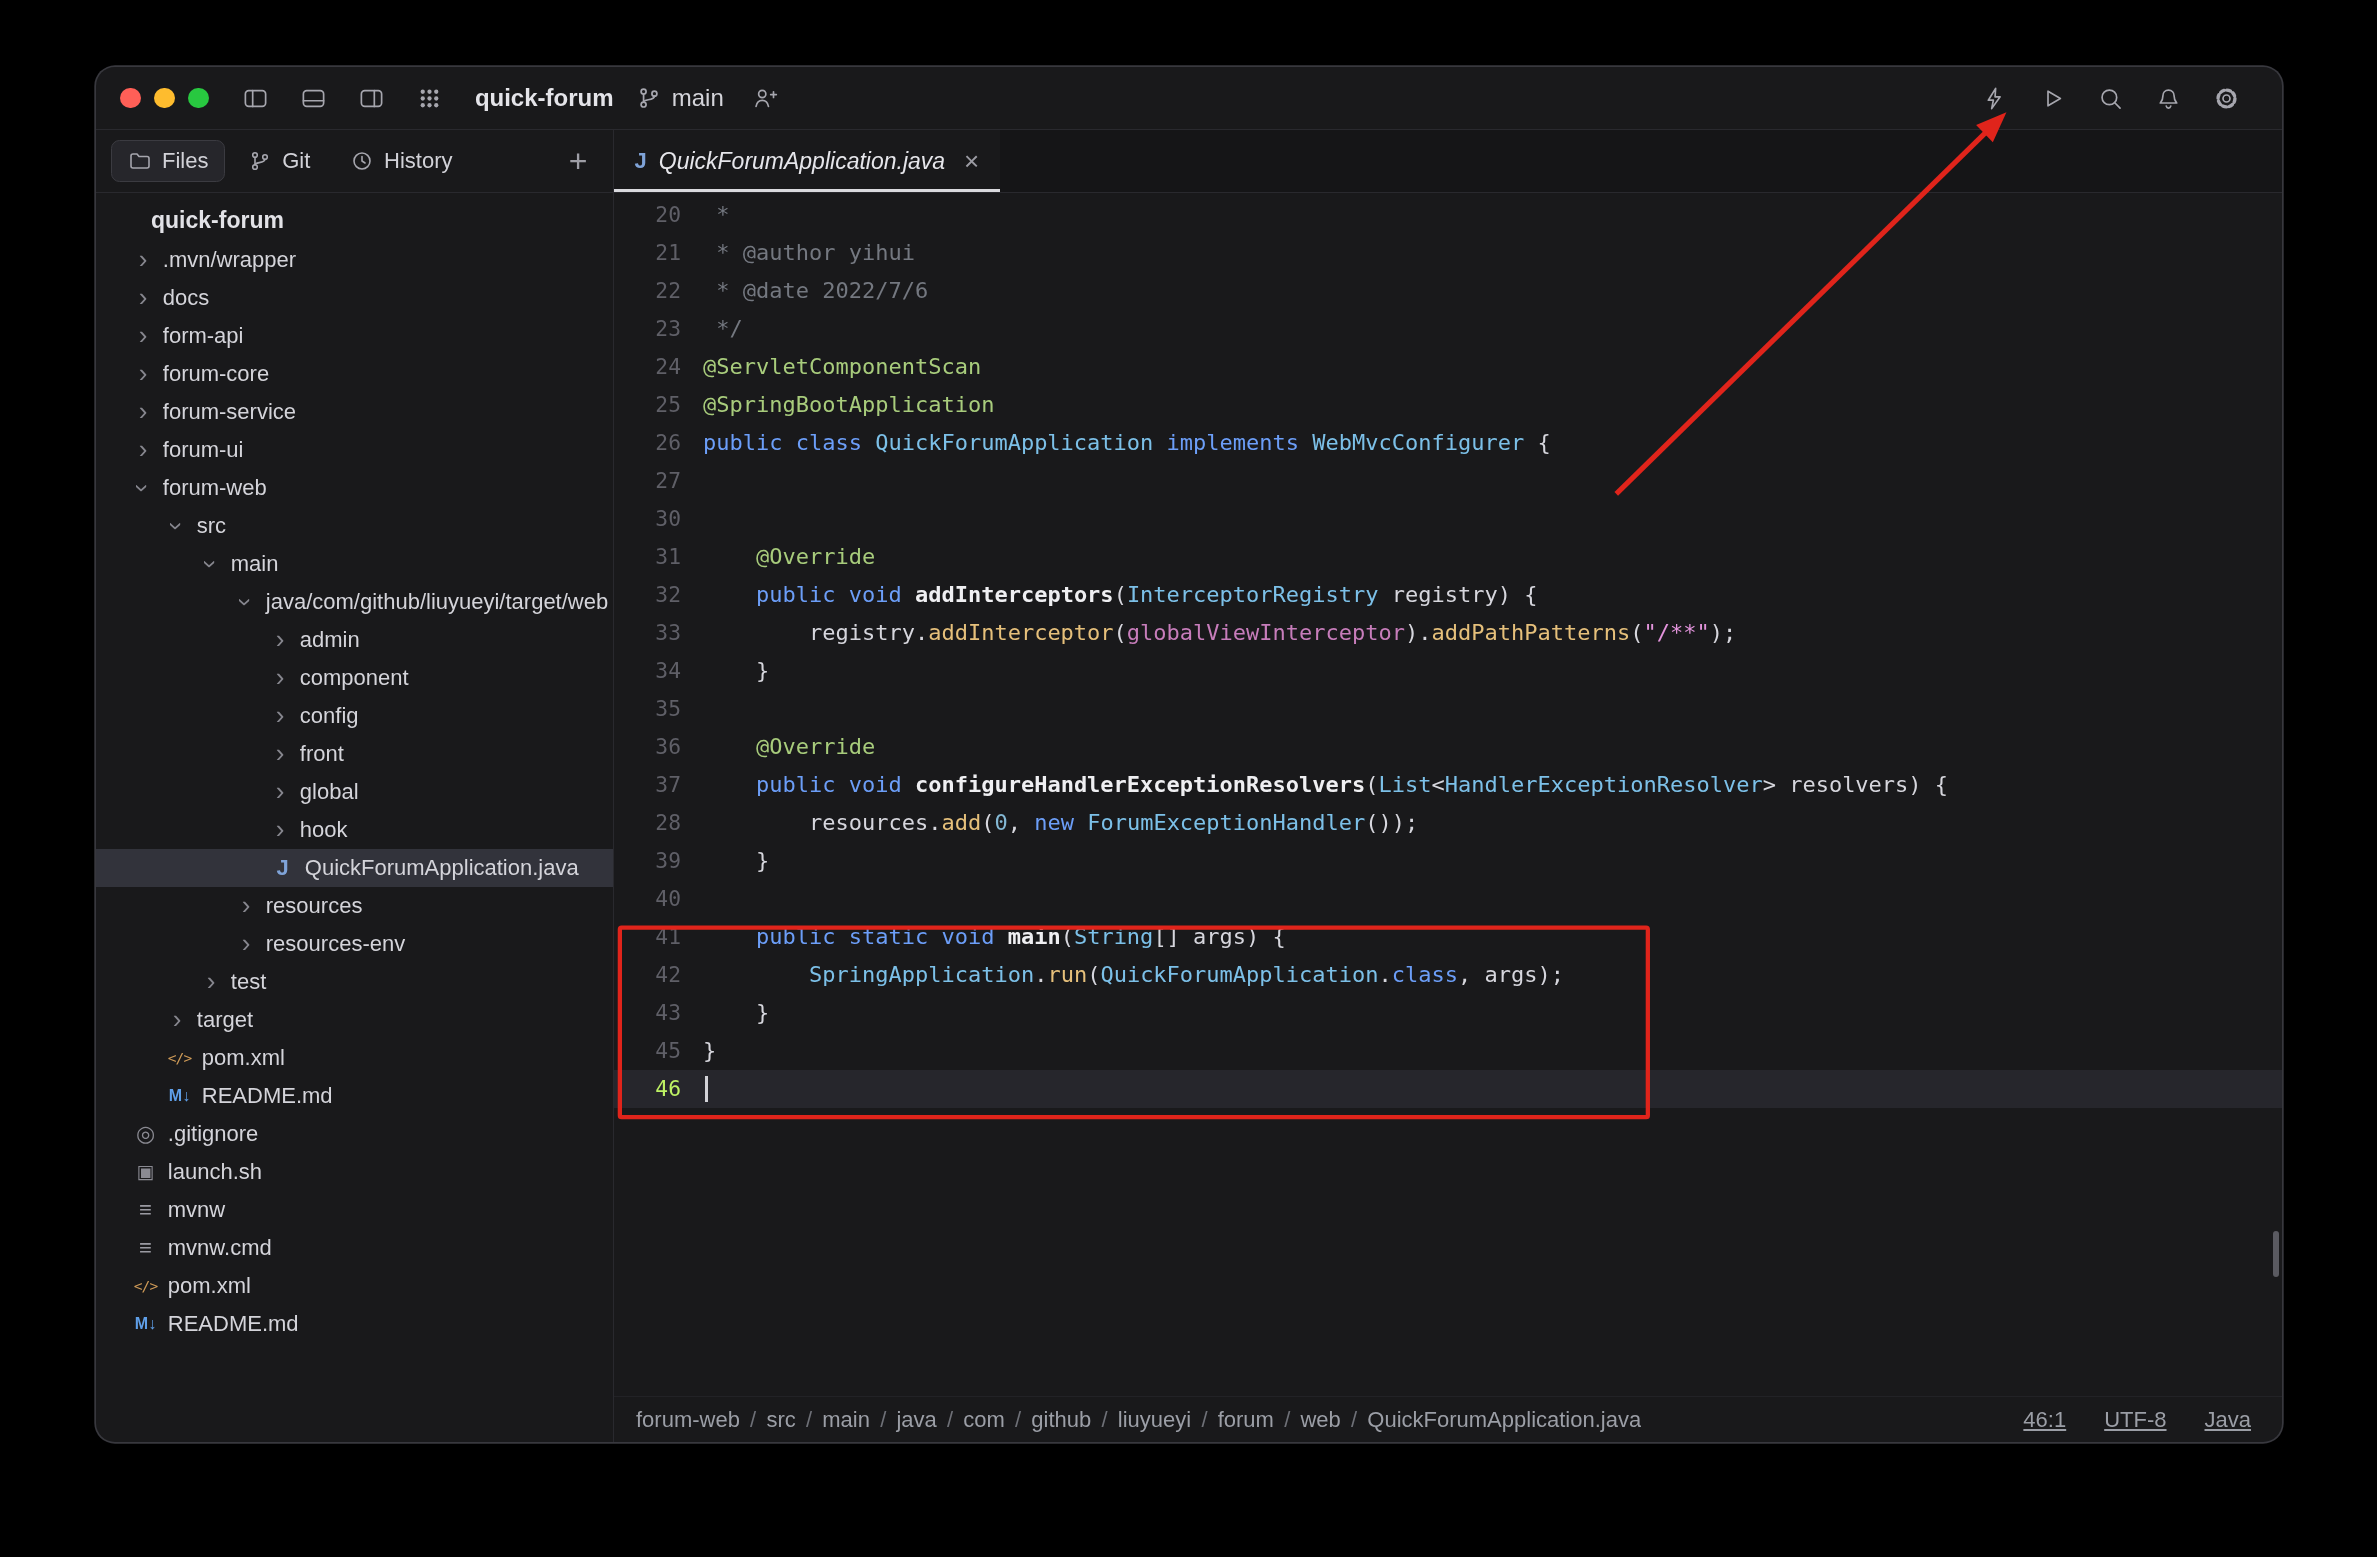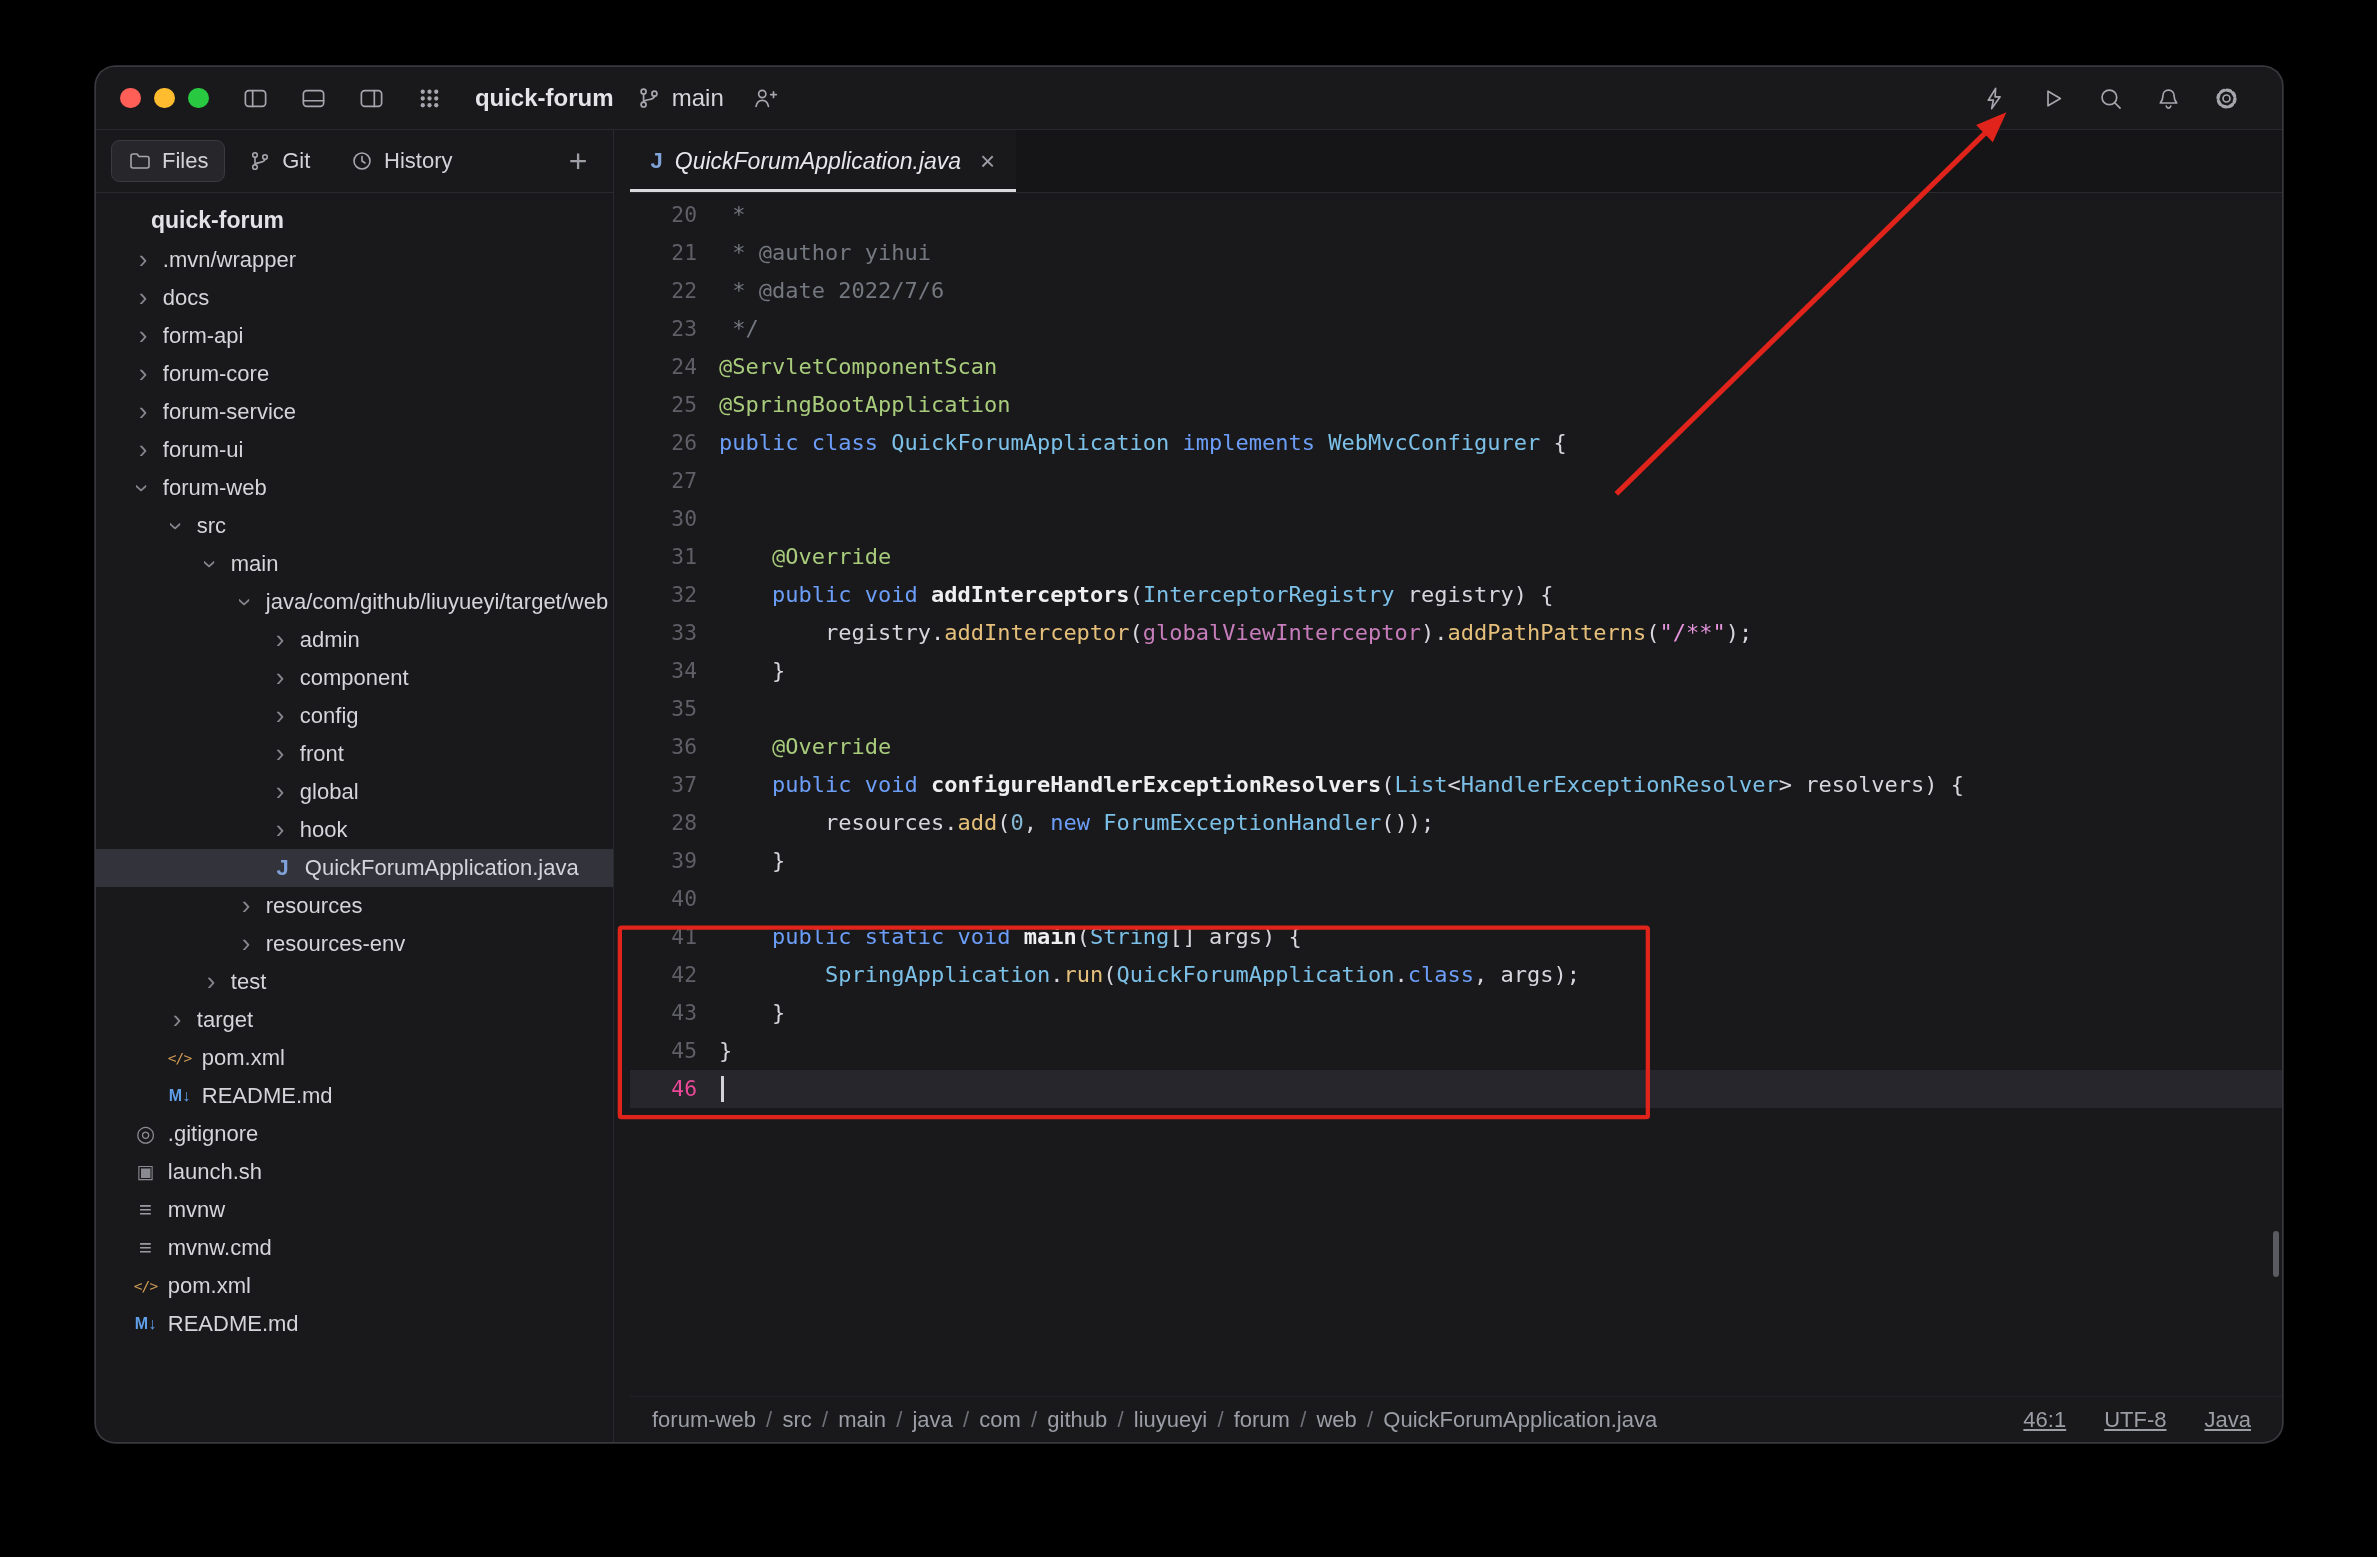--- a/index.html
+++ b/index.html
@@ -21,21 +21,21 @@
   .icon-btn{width:29px;height:29px;display:inline-flex;align-items:center;justify-content:center;}
   .icon-btn svg{width:27px;height:27px;stroke:#A6A6AE;fill:none;stroke-width:1.5;stroke-linecap:round;stroke-linejoin:round;}
   .icon-btn svg .fill{fill:#A6A6AE;stroke:none;}
   .project-title{margin-left:31px;font-size:24px;font-weight:700;color:#E4E4E9;}
   .branch{display:flex;align-items:center;gap:10.2px;margin-left:22px;color:#D4D4DA;font-size:24px;}
   .branch svg{width:26px;height:26px;stroke:#A6A6AE;fill:none;stroke-width:1.6;stroke-linecap:round;stroke-linejoin:round;}
   .collab{margin-left:26px;}
   .tb-right{margin-left:auto;display:flex;gap:29px;align-items:center;}
 
   
-  .main{flex:1;display:flex;min-height:0;gap:16px;}
+  .main{flex:1;display:flex;min-height:0;}
   .sidebar{width:518px;flex:0 0 518px;border-right:1.7px solid var(--border,#29292E);display:flex;flex-direction:column;}
   .side-tabs{height:63px;flex:0 0 63px;display:flex;align-items:center;gap:6.8px;padding:0 15.4px;border-bottom:1.7px solid var(--border,#29292E);}
   .side-tab{display:flex;align-items:center;gap:10.2px;padding:6.8px 15.4px;border-radius:8.5px;font-size:22px;color:#D2D2D8;border:1.7px solid transparent;}
   .side-tab.active{background:#26262B;border-color:#3B3B41;}
   .side-tab svg{width:24px;height:24px;stroke:#A6A6AE;fill:none;stroke-width:1.6;stroke-linecap:round;stroke-linejoin:round;}
   .add-view{margin-left:auto;font-size:32px;color:#9E9EA6;padding:0 10.2px;line-height:1;}
 
   .tree-wrap{flex:1;overflow:hidden;padding-top:6.8px;}
   .proj-name{height:41px;display:flex;align-items:center;padding-left:55px;font-size:23px;font-weight:700;color:#E2E2E7;}
   .tree-row{height:38px;display:flex;align-items:center;font-size:22px;color:#D4D4DA;white-space:nowrap;}
@@ -57,21 +57,21 @@
   .etab{display:flex;align-items:center;gap:12px;padding:0 20.5px;background:var(--win,#19191B);position:relative;}
   .etab::after{content:"";position:absolute;left:0;right:0;bottom:0;height:3.4px;background:#D9D9DE;}
   .jicon{color:#7FA3D8;font-weight:700;font-size:22px;}
   .etab-label{font-size:23px;font-style:italic;color:#E6E6EB;}
   .etab-close{font-size:26px;color:#9B9BA3;margin-left:6.8px;}
 
   .code{flex:1;position:relative;font-family:"DejaVu Sans Mono","Liberation Mono",monospace;font-size:22px;overflow:hidden;padding-top:3.4px;background:var(--win,#19191B);}
   .code-line{display:flex;height:38px;position:relative;}
   .code-line.current{background:var(--curline,#26262C);}
   .lnum{flex:0 0 89px;width:89px;text-align:right;padding-right:22px;color:var(--gutter,#5F5F67);font-size:21.3px;line-height:38px;}
-  .code-line.current .lnum{color:#ec4899;}
+  .code-line.current .lnum{color:#bef264;}
   .ltext{white-space:pre;line-height:38px;}
   .caret{position:absolute;left:91px;top:6px;width:2.6px;height:26px;background:#D2D2D8;}
   .tok-comment{color:var(--tok-comment,#747880);}
   .tok-annotation{color:var(--tok-annotation,#A8CC7C);}
   .tok-keyword{color:var(--tok-keyword,#6C9EF8);}
   .tok-type{color:var(--tok-type,#7CC0E8);}
   .tok-method_decl{color:var(--tok-method_decl,#EFEFF2);font-weight:700;}
   .tok-method_call{color:var(--tok-method_call,#E6C07B);}
   .tok-field{color:var(--tok-field,#C77DBB);}
   .tok-string{color:var(--tok-string,#E394DC);}

